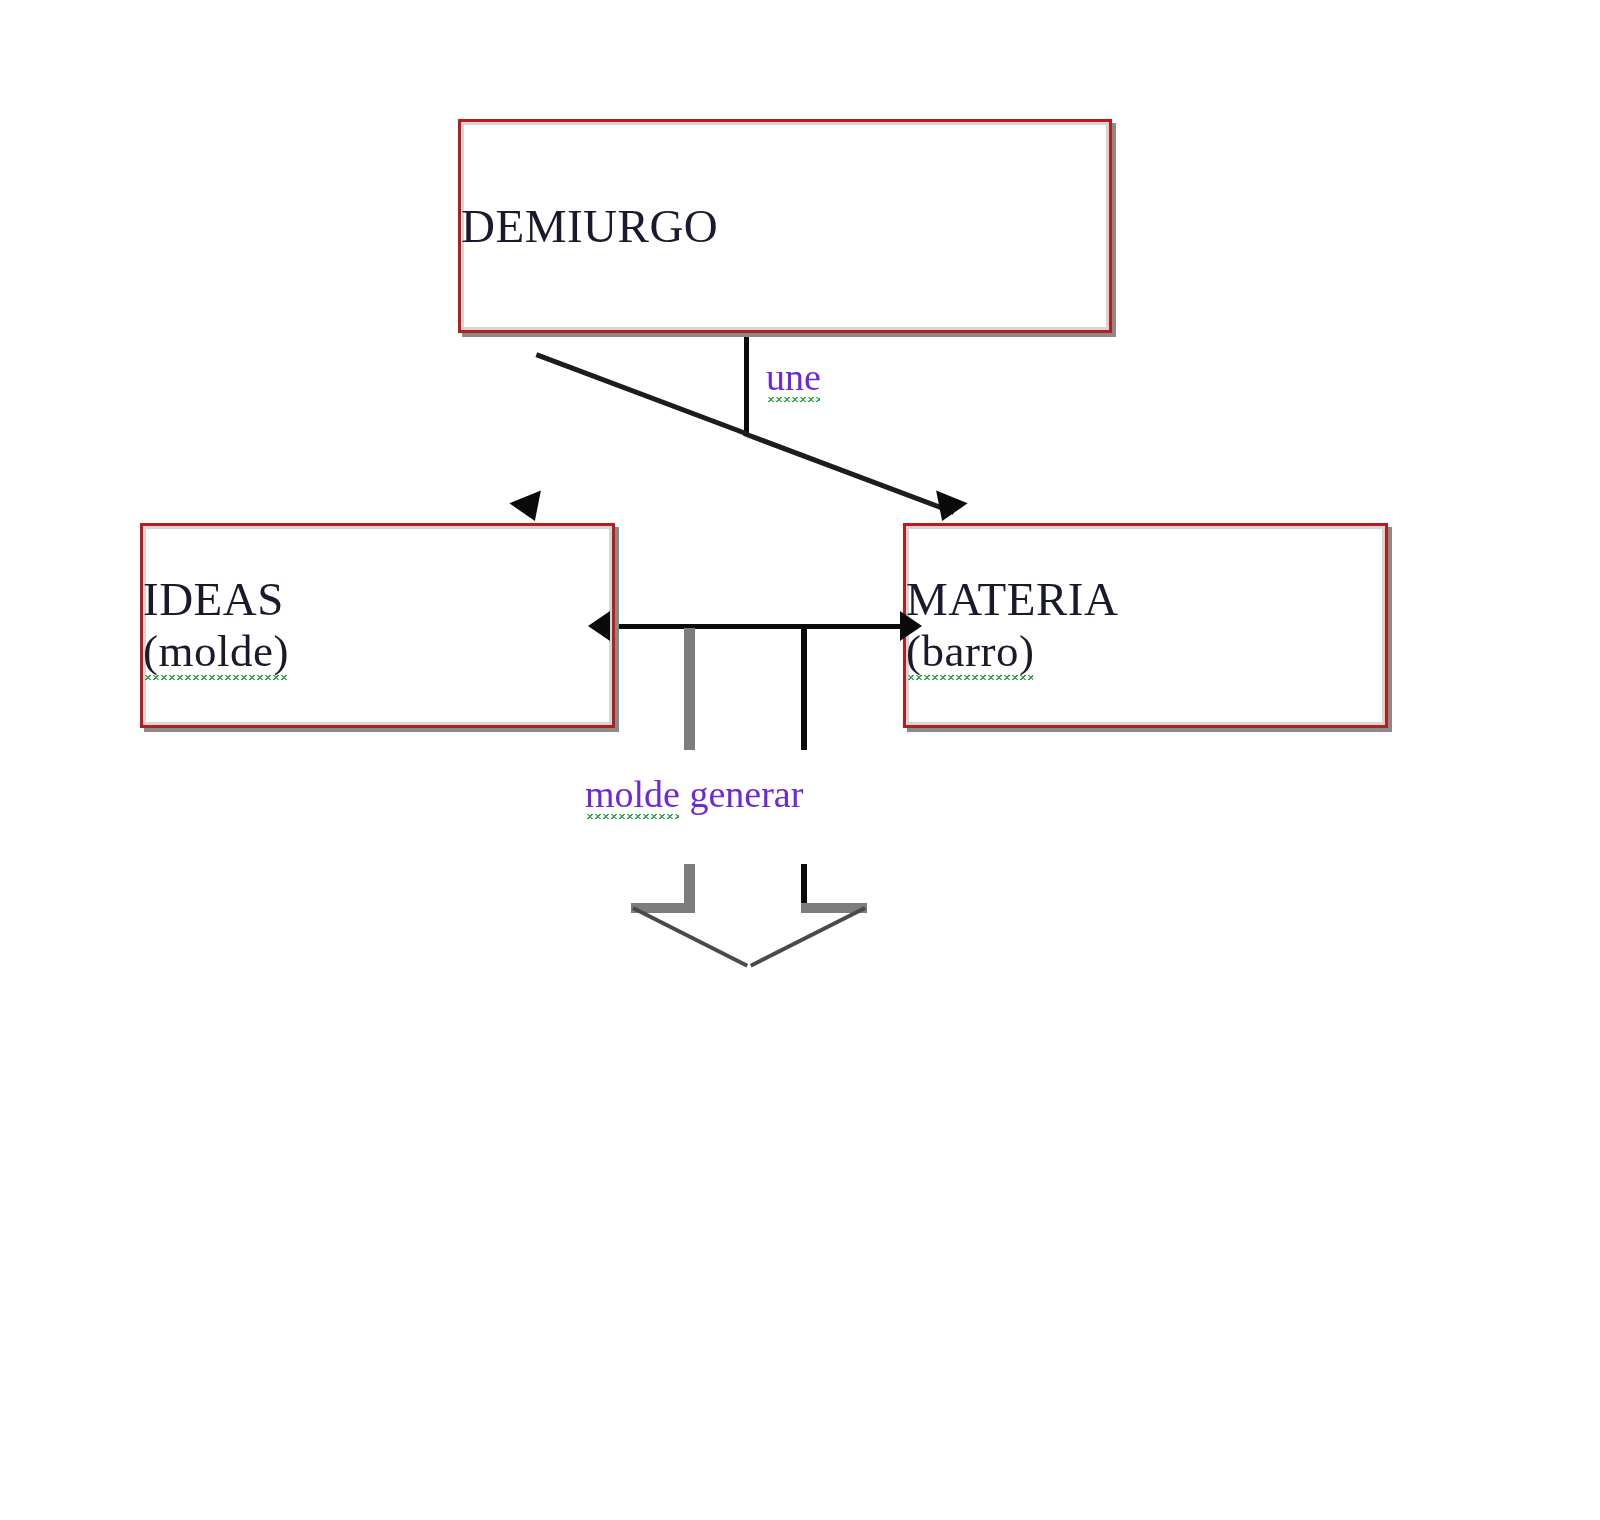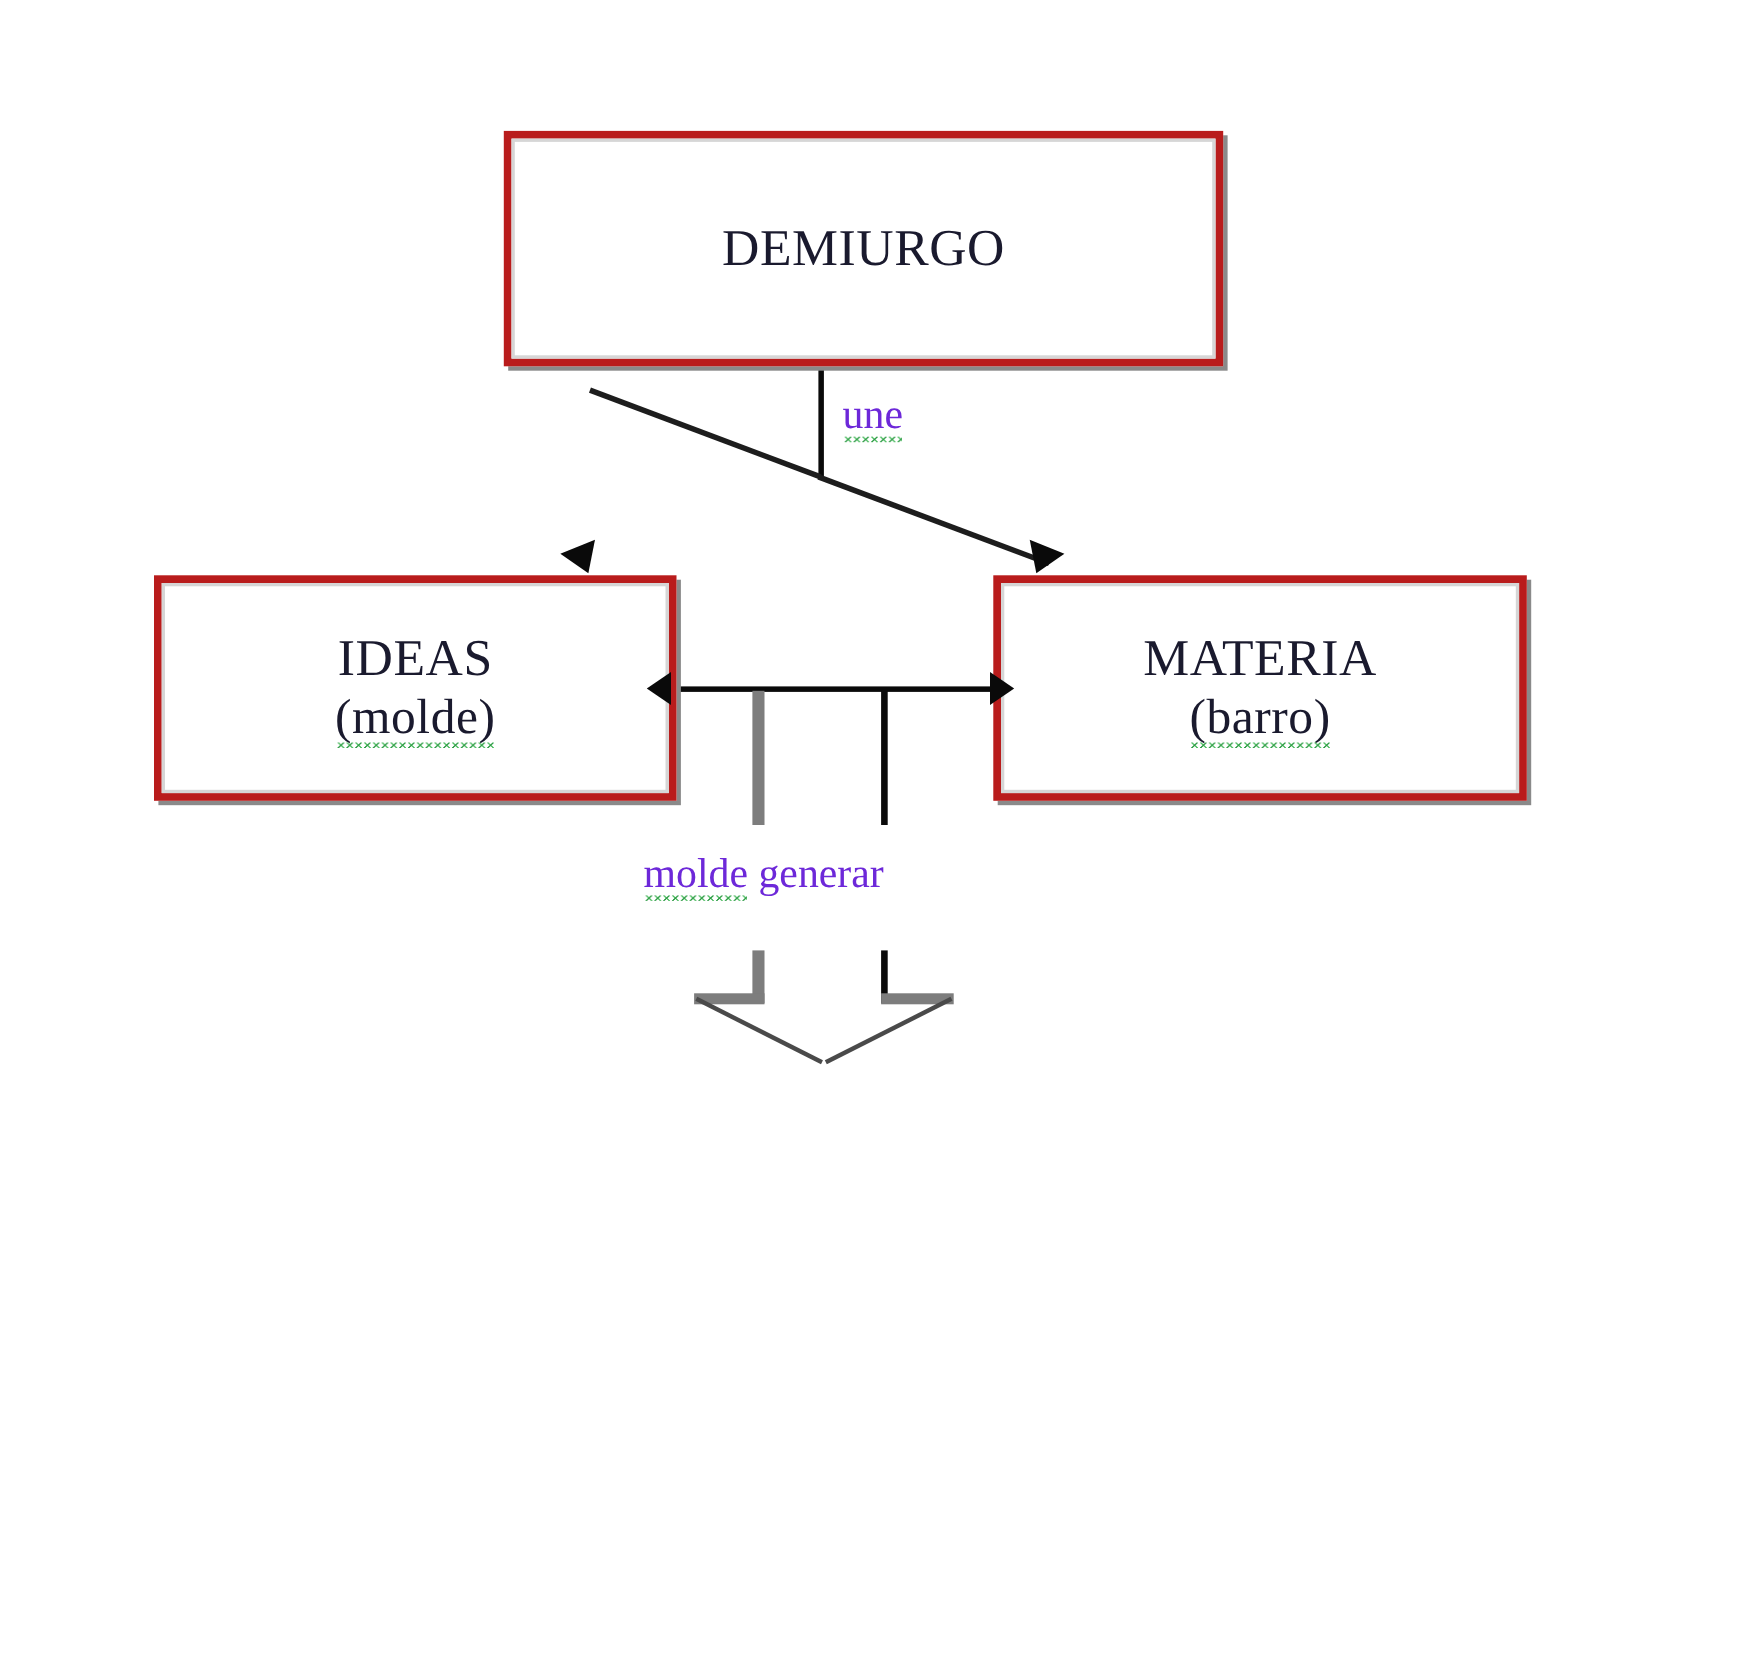--- a/index.html
+++ b/index.html
@@ -16,25 +16,25 @@
     height: 1520px;
     background: #ffffff;
     overflow: hidden;
   }
 
   
   .node {
     position: absolute;
     box-sizing: border-box;
     background: #ffffff;
-    border: 7px solid #b91c1c;
+    border: 3px solid #b91c1c;
     box-shadow: 4px 4px 0 0 #8a8a8a;
     display: flex;
     flex-direction: column;
-    align-items: center;
+    align-items: flex-start;
     justify-content: center;
     z-index: 5;
   }
   .node .inner-rule {
     position: absolute;
     left: 0; top: 0; right: 0; bottom: 0;
     border: 3px solid #d6d6d6;
     pointer-events: none;
   }
   .node-line {

